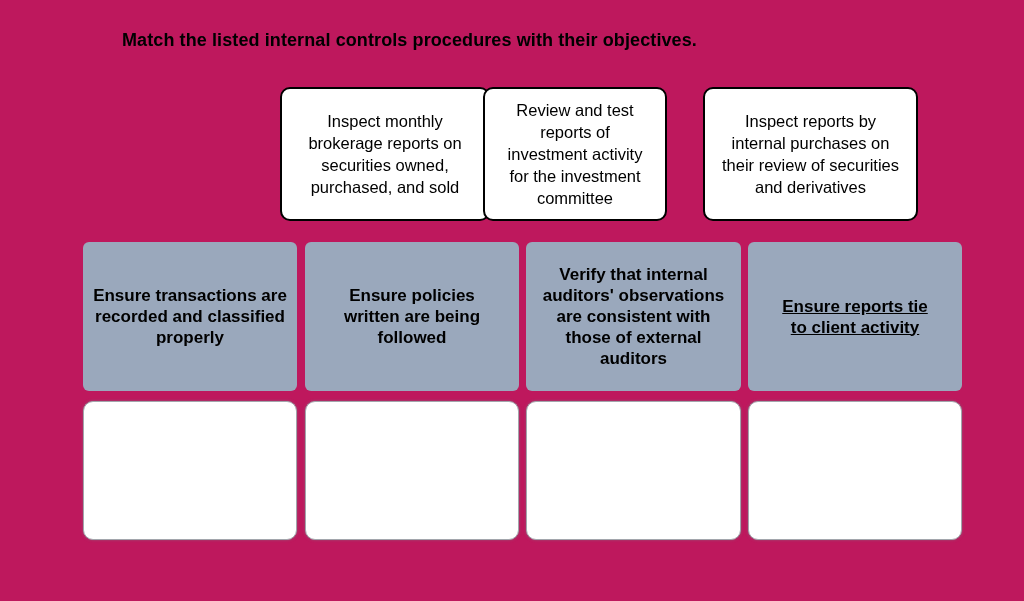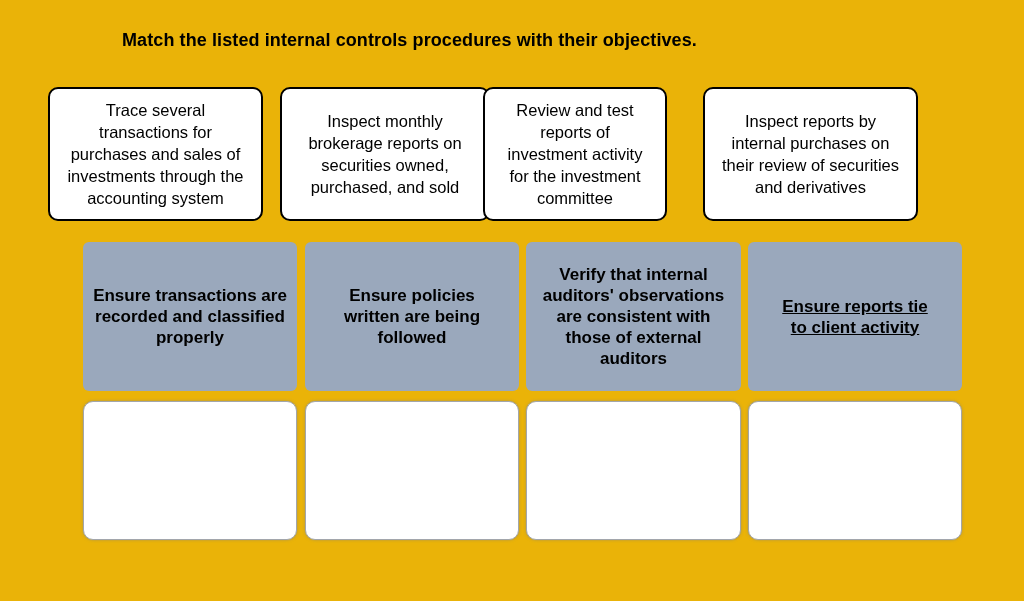--- a/index.html
+++ b/index.html
@@ -7,21 +7,21 @@
     padding: 0;
   }
   body {
     font-family: "Liberation Sans", sans-serif;
     color: #000;
   }
   .stage {
     position: relative;
     width: 1024px;
     height: 601px;
-    background: #eab308;
+    background: #be185d;
     overflow: hidden;
   }
   .title {
     position: absolute;
     left: 122px;
     top: 30px;
     font-size: 18px;
     font-weight: bold;
     letter-spacing: 0.1px;
     white-space: nowrap;
@@ -87,23 +87,20 @@
   .dz3 { left: 526px; width: 215px; }
   .dz4 { left: 748px; width: 214px; }
 </style>
 </head>
 <body>
 
 <div class="stage">
 
   <div class="title">Match the listed internal controls procedures with their objectives.</div>
 
-  <div class="card card1">
-    <span>Trace several transactions for purchases and sales of investments through the accounting system</span>
-  </div>
   <div class="card card2">
     <span>Inspect monthly brokerage reports on securities owned, purchased, and sold</span>
   </div>
   <div class="card card3">
     <span>Review and test reports of investment activity for the investment committee</span>
   </div>
   <div class="card card4">
     <span>Inspect reports by internal purchases on their review of securities and derivatives</span>
   </div>
 

